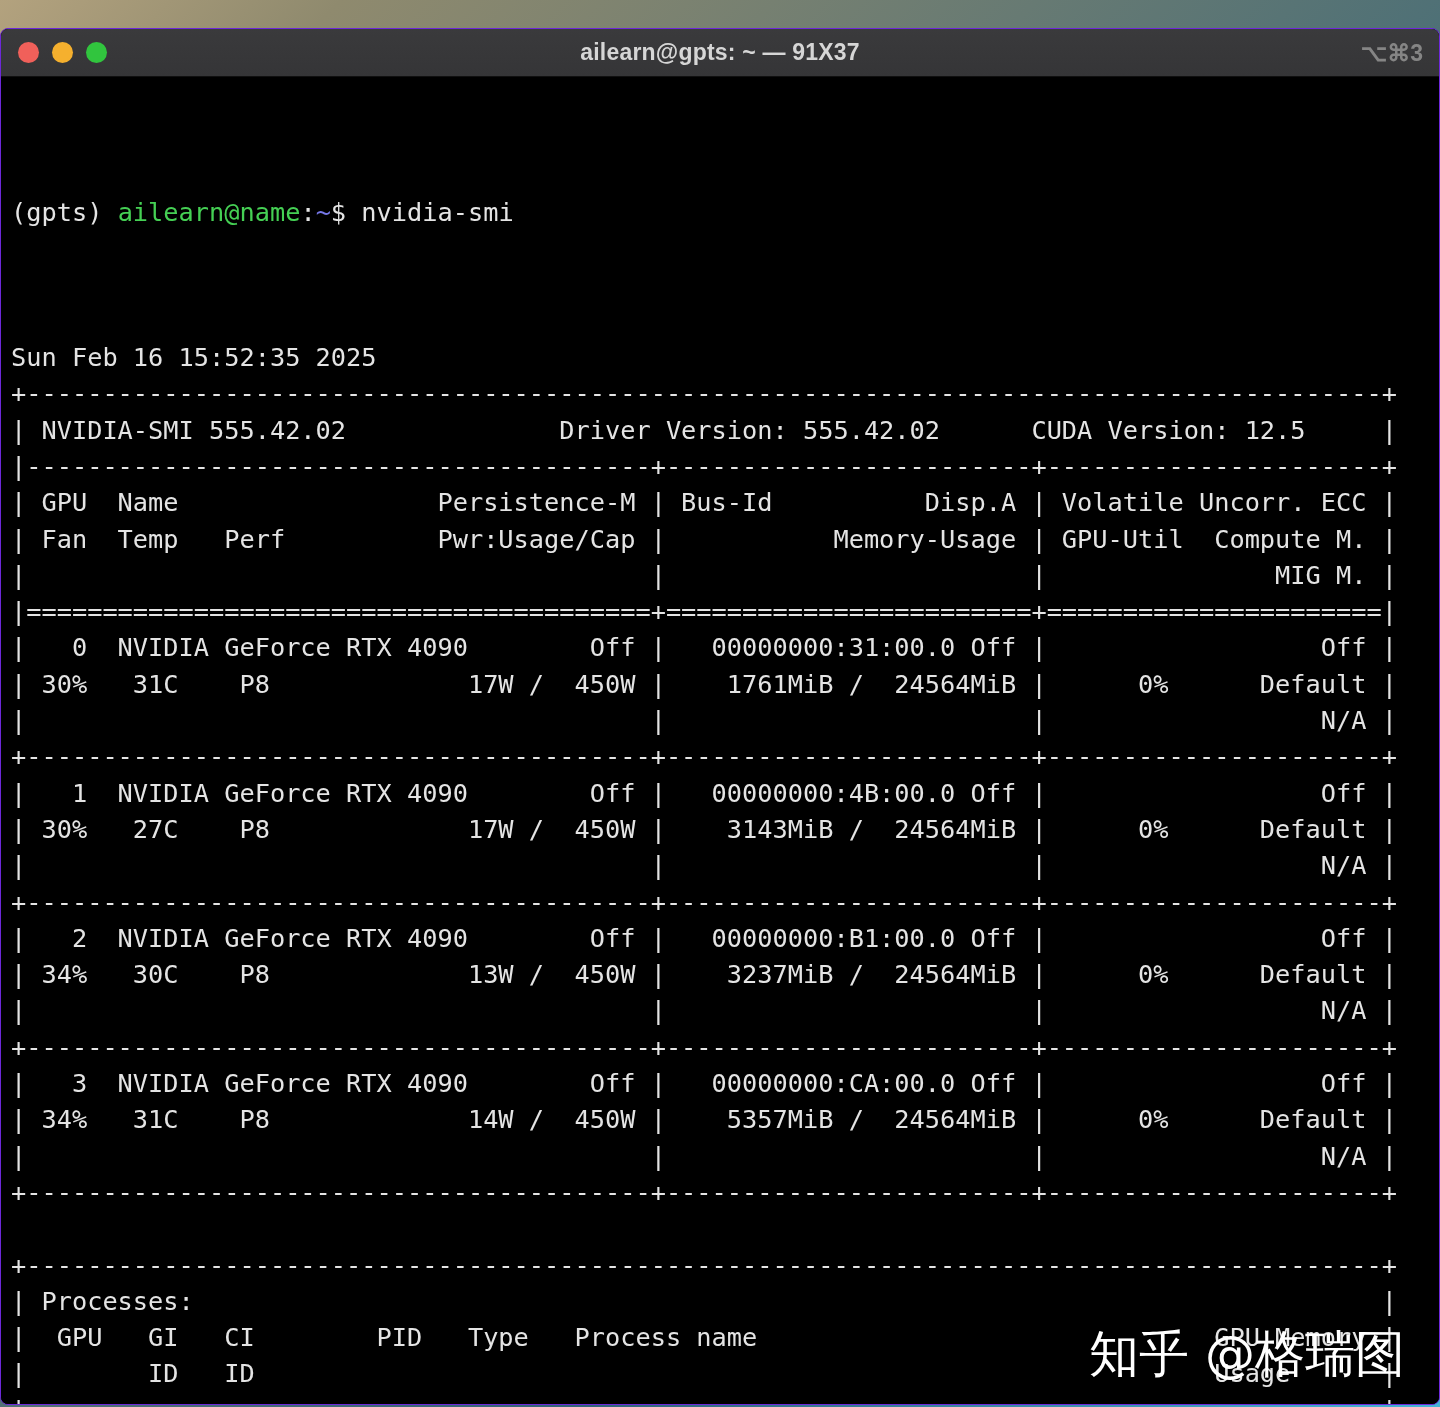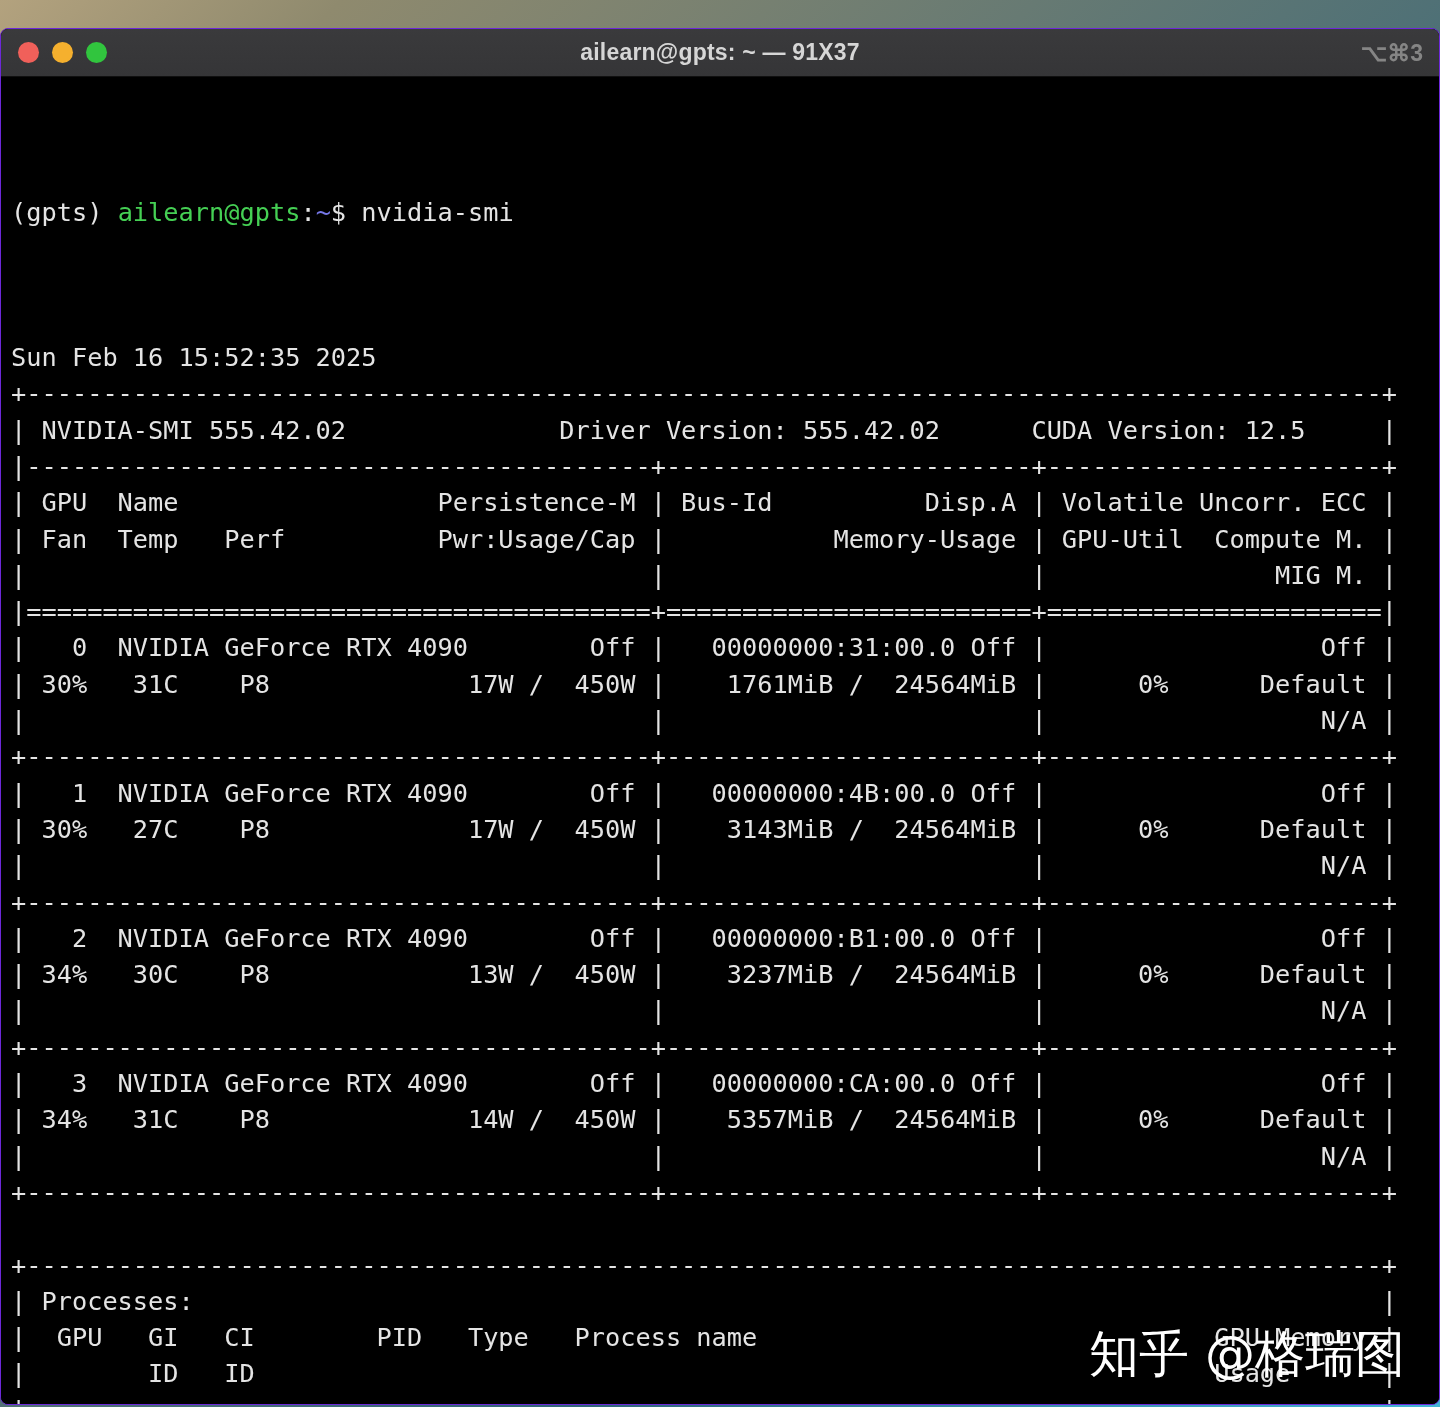--- a/index.html
+++ b/index.html
@@ -76,21 +76,21 @@
       <span class="tl red"></span>
       <span class="tl yellow"></span>
       <span class="tl green"></span>
     </div>
     <div class="title">ailearn@gpts: ~ — 91X37</div>
     <div class="shortcut">⌥⌘3</div>
   </div>
 
   <div class="terminal">
 
-    <div class="term-line"><span class="p-venv">(gpts) </span><span class="p-user">ailearn@gpts</span><span class="p-colon">:</span><span class="p-path">~</span><span class="p-dollar">$ </span><span class="p-cmd">nvidia-smi</span></div>
+    <div class="term-line"><span class="p-venv">(gpts) </span><span class="p-user">ailearn@name</span><span class="p-colon">:</span><span class="p-path">~</span><span class="p-dollar">$ </span><span class="p-cmd">nvidia-smi</span></div>
 
     <pre class="term-output">Sun Feb 16 15:52:35 2025
 +-----------------------------------------------------------------------------------------+
 | NVIDIA-SMI 555.42.02              Driver Version: 555.42.02      CUDA Version: 12.5     |
 |-----------------------------------------+------------------------+----------------------+
 | GPU  Name                 Persistence-M | Bus-Id          Disp.A | Volatile Uncorr. ECC |
 | Fan  Temp   Perf          Pwr:Usage/Cap |           Memory-Usage | GPU-Util  Compute M. |
 |                                         |                        |               MIG M. |
 |=========================================+========================+======================|
 |   0  NVIDIA GeForce RTX 4090        Off |   00000000:31:00.0 Off |                  Off |

